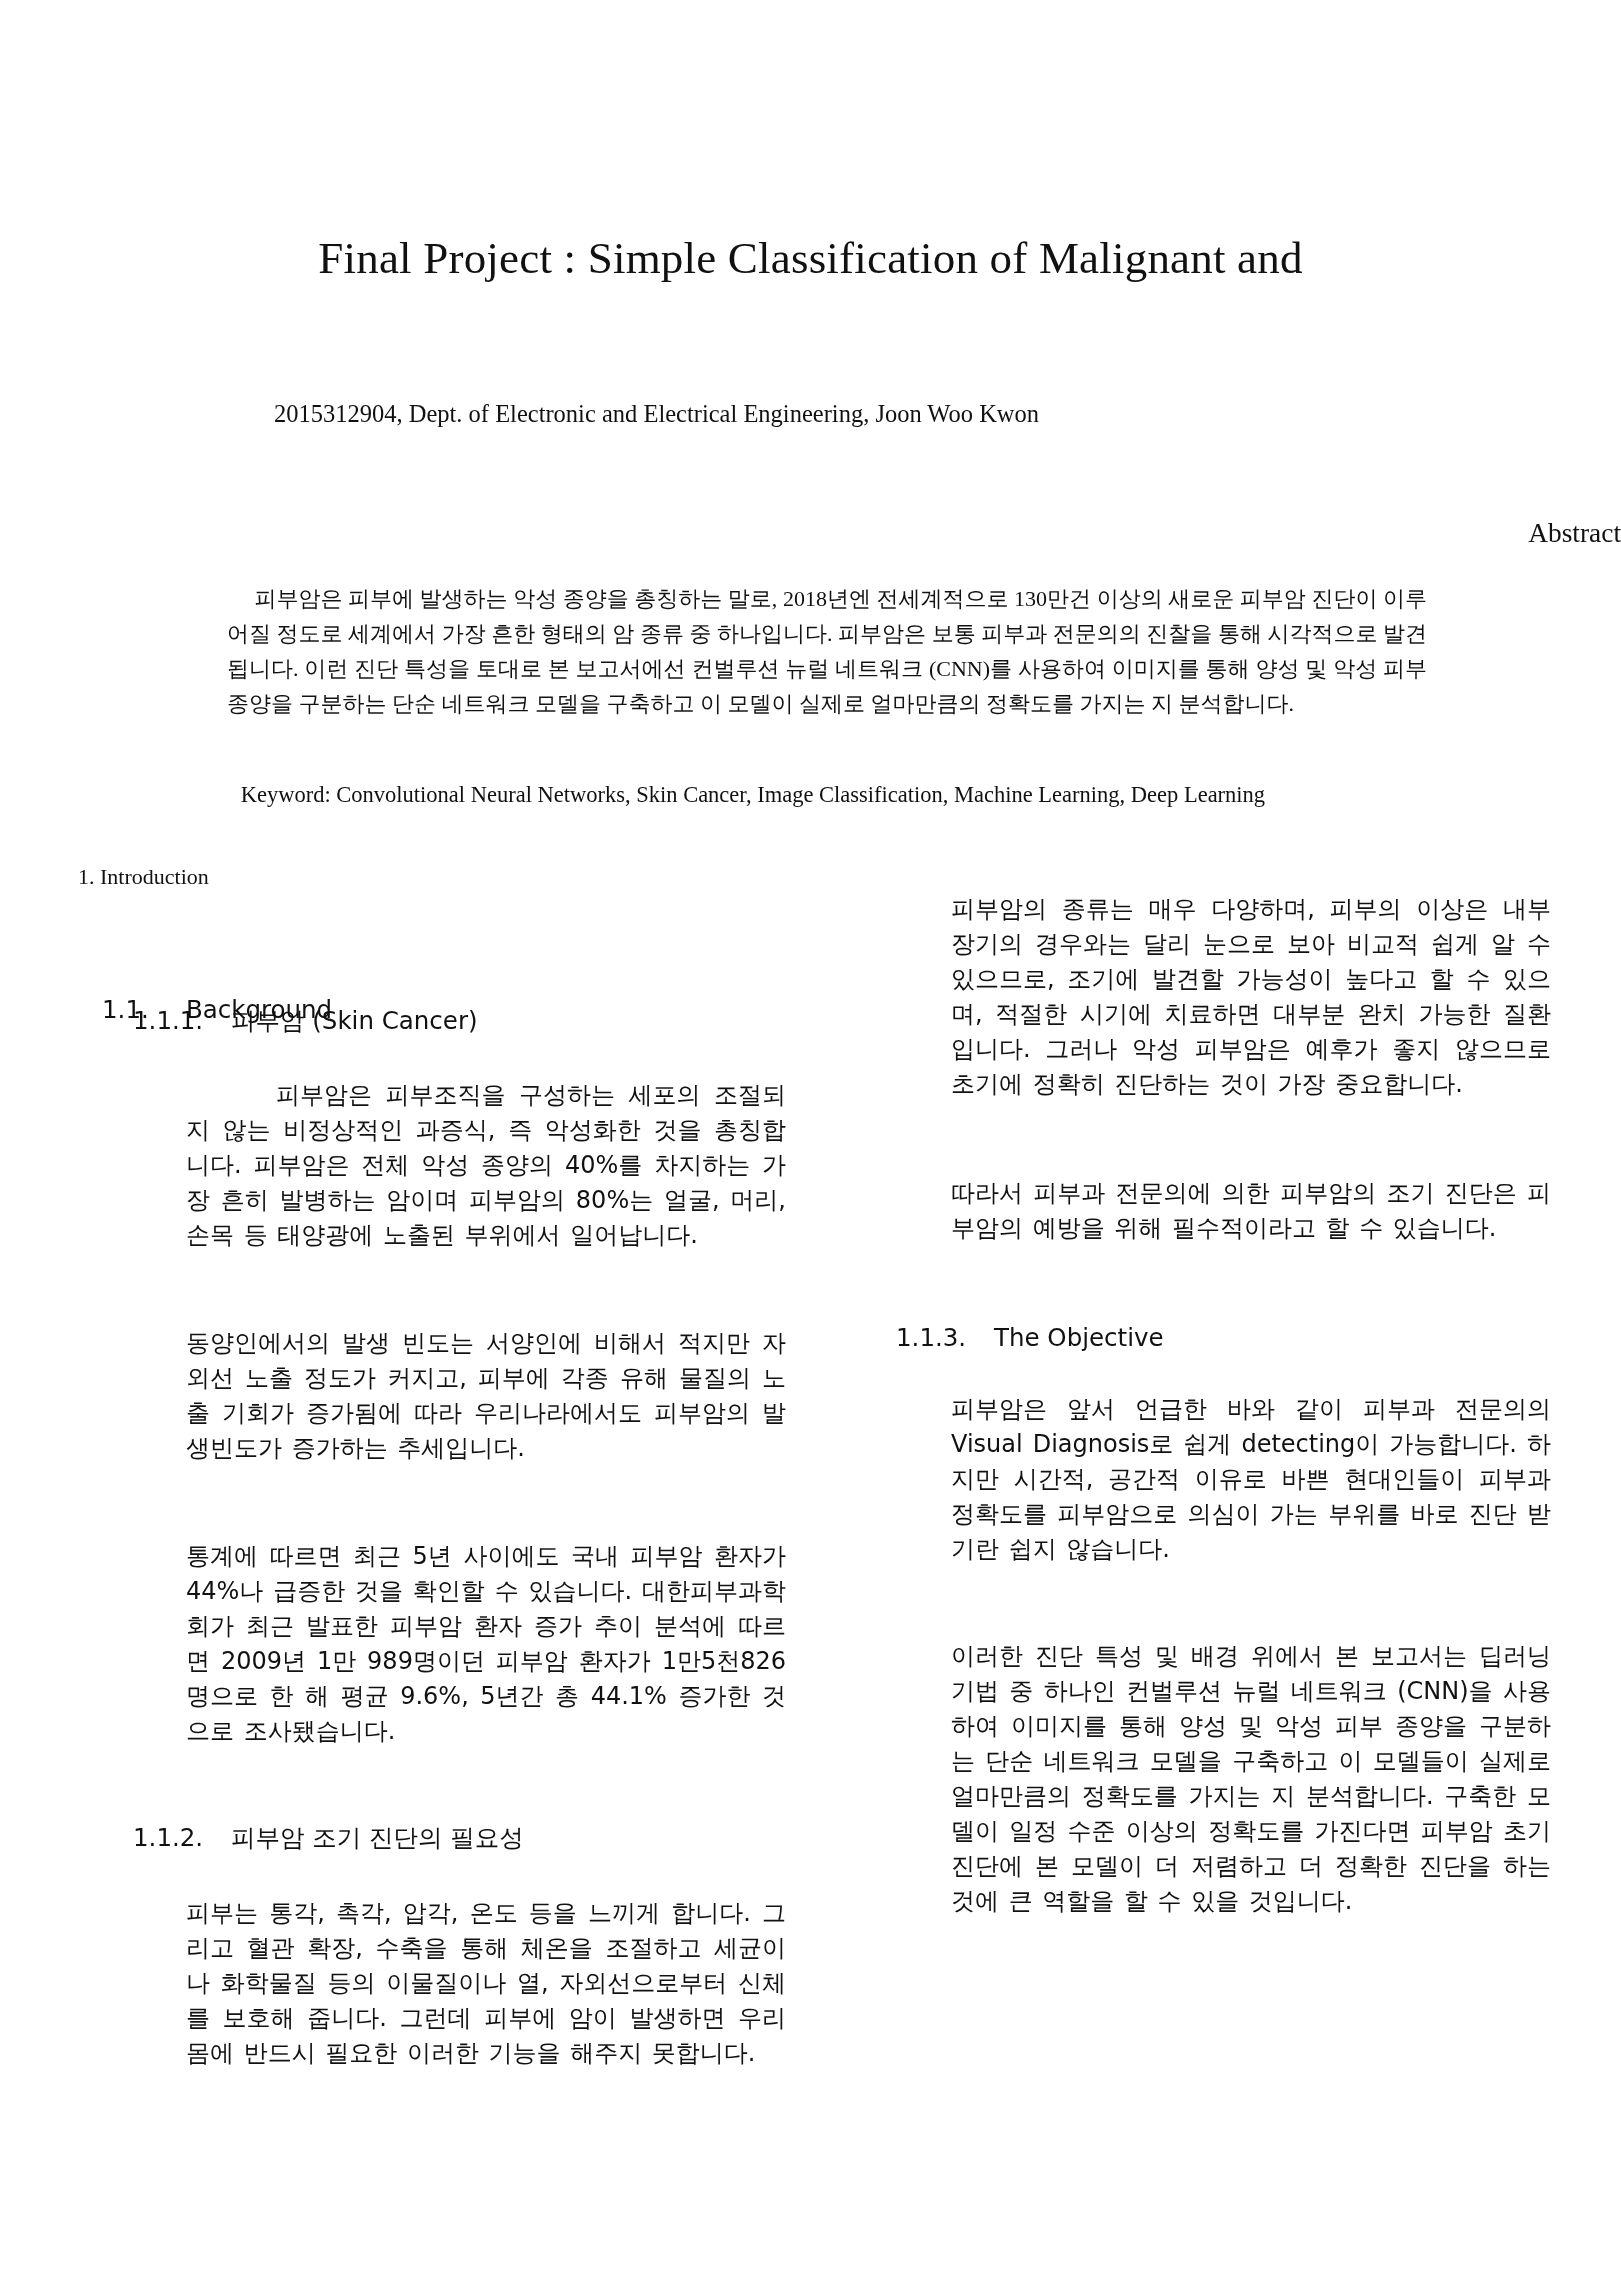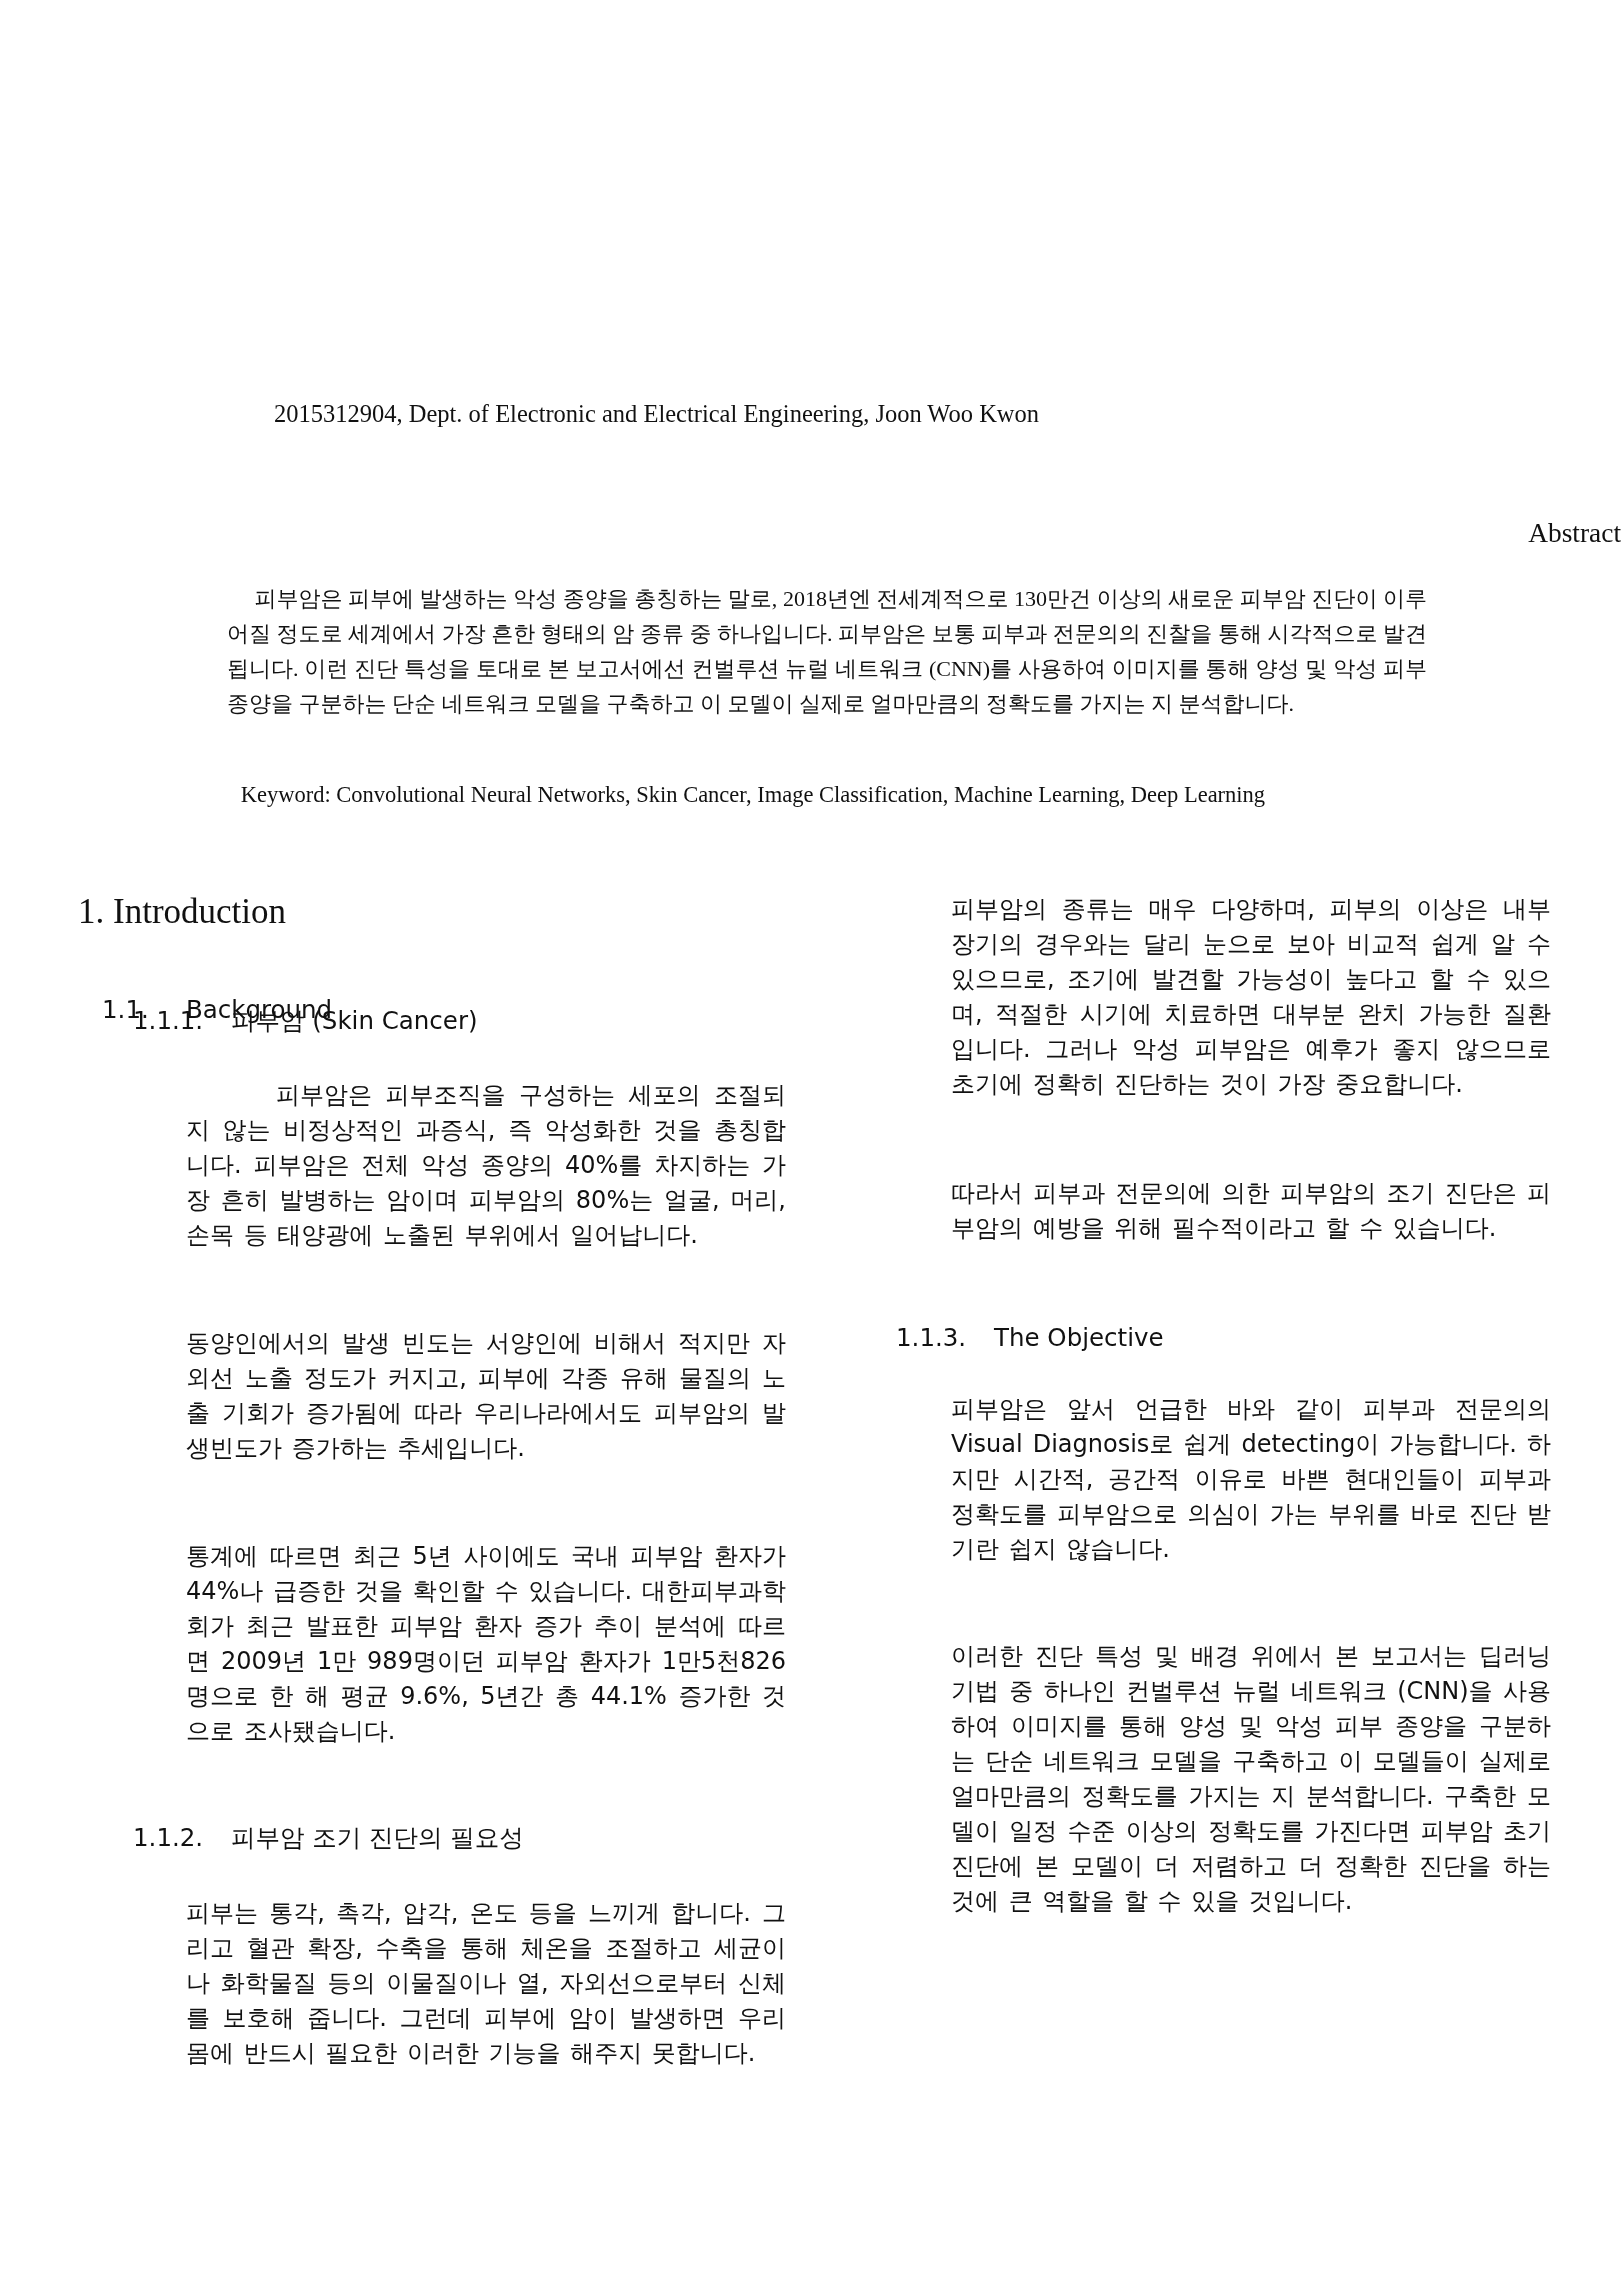--- a/index.html
+++ b/index.html
@@ -21,36 +21,37 @@
   }
   .abstract-body {
     position: absolute; left: 227px; top: 555px; width: 1200px;
     font-size: 22px; line-height: 35px; text-align: justify; text-indent: 27.4px; margin-top: 26px;
   }
   .keywords {
     position: absolute; left: 227px; top: 776px; width: 1200px;
     font-size: 22.5px; line-height: 37px; text-align: justify; text-indent: 13.7px;
   }
 
-  .h1 { position: absolute; left: 78px; top: 892px; font-size: 35px; }
+  .h1 { position: absolute; left: 78px; top: 864px; font-size: 22px; }
   .h2 { position: absolute; left: 102px; top: 968px; font-size: 24.5px; }
   .h2 .num { display: inline-block; width: 84px; margin-top: 27px; }
   .h3 { position: absolute; font-size: 24.5px; }
   .h3 .num { display: inline-block; width: 98px; }
 
   .para {
     position: absolute; font-size: 24px; line-height: 35px;
     text-align: justify; word-spacing: 2px;
   }
   .para.first-indent { text-indent: 90px; }
 </style>
 </head>
 <body>
 
 <div class="title serif">
+  <div>Final Project : Simple Classification of Malignant and</div>
 </div>
 
 <div class="author serif">2015312904, Dept. of Electronic and Electrical Engineering, Joon Woo Kwon</div>
 
 <div class="abstract-heading serif">Abstract</div>
 <div class="abstract-body serif">피부암은 피부에 발생하는 악성 종양을 총칭하는 말로, 2018년엔 전세계적으로 130만건 이상의 새로운 피부암 진단이 이루어질 정도로 세계에서 가장 흔한 형태의 암 종류 중 하나입니다. 피부암은 보통 피부과 전문의의 진찰을 통해 시각적으로 발견됩니다. 이런 진단 특성을 토대로 본 보고서에선 컨벌루션 뉴럴 네트워크 (CNN)를 사용하여 이미지를 통해 양성 및 악성 피부 종양을 구분하는 단순 네트워크 모델을 구축하고 이 모델이 실제로 얼마만큼의 정확도를 가지는 지 분석합니다.</div>
 <div class="keywords serif">Keyword: Convolutional Neural Networks, Skin Cancer, Image Classification, Machine Learning, Deep Learning</div>
 
 <div class="h1 serif">
   <span>1.</span>

